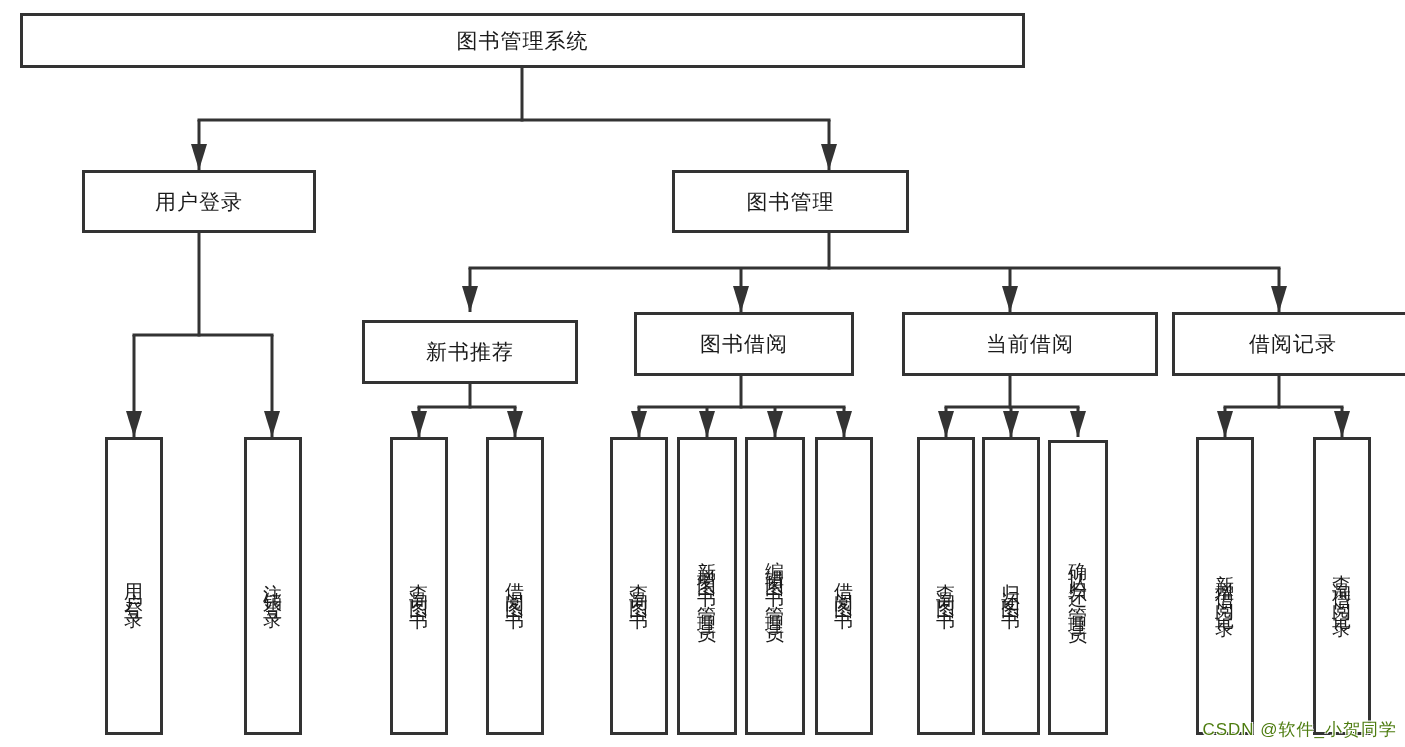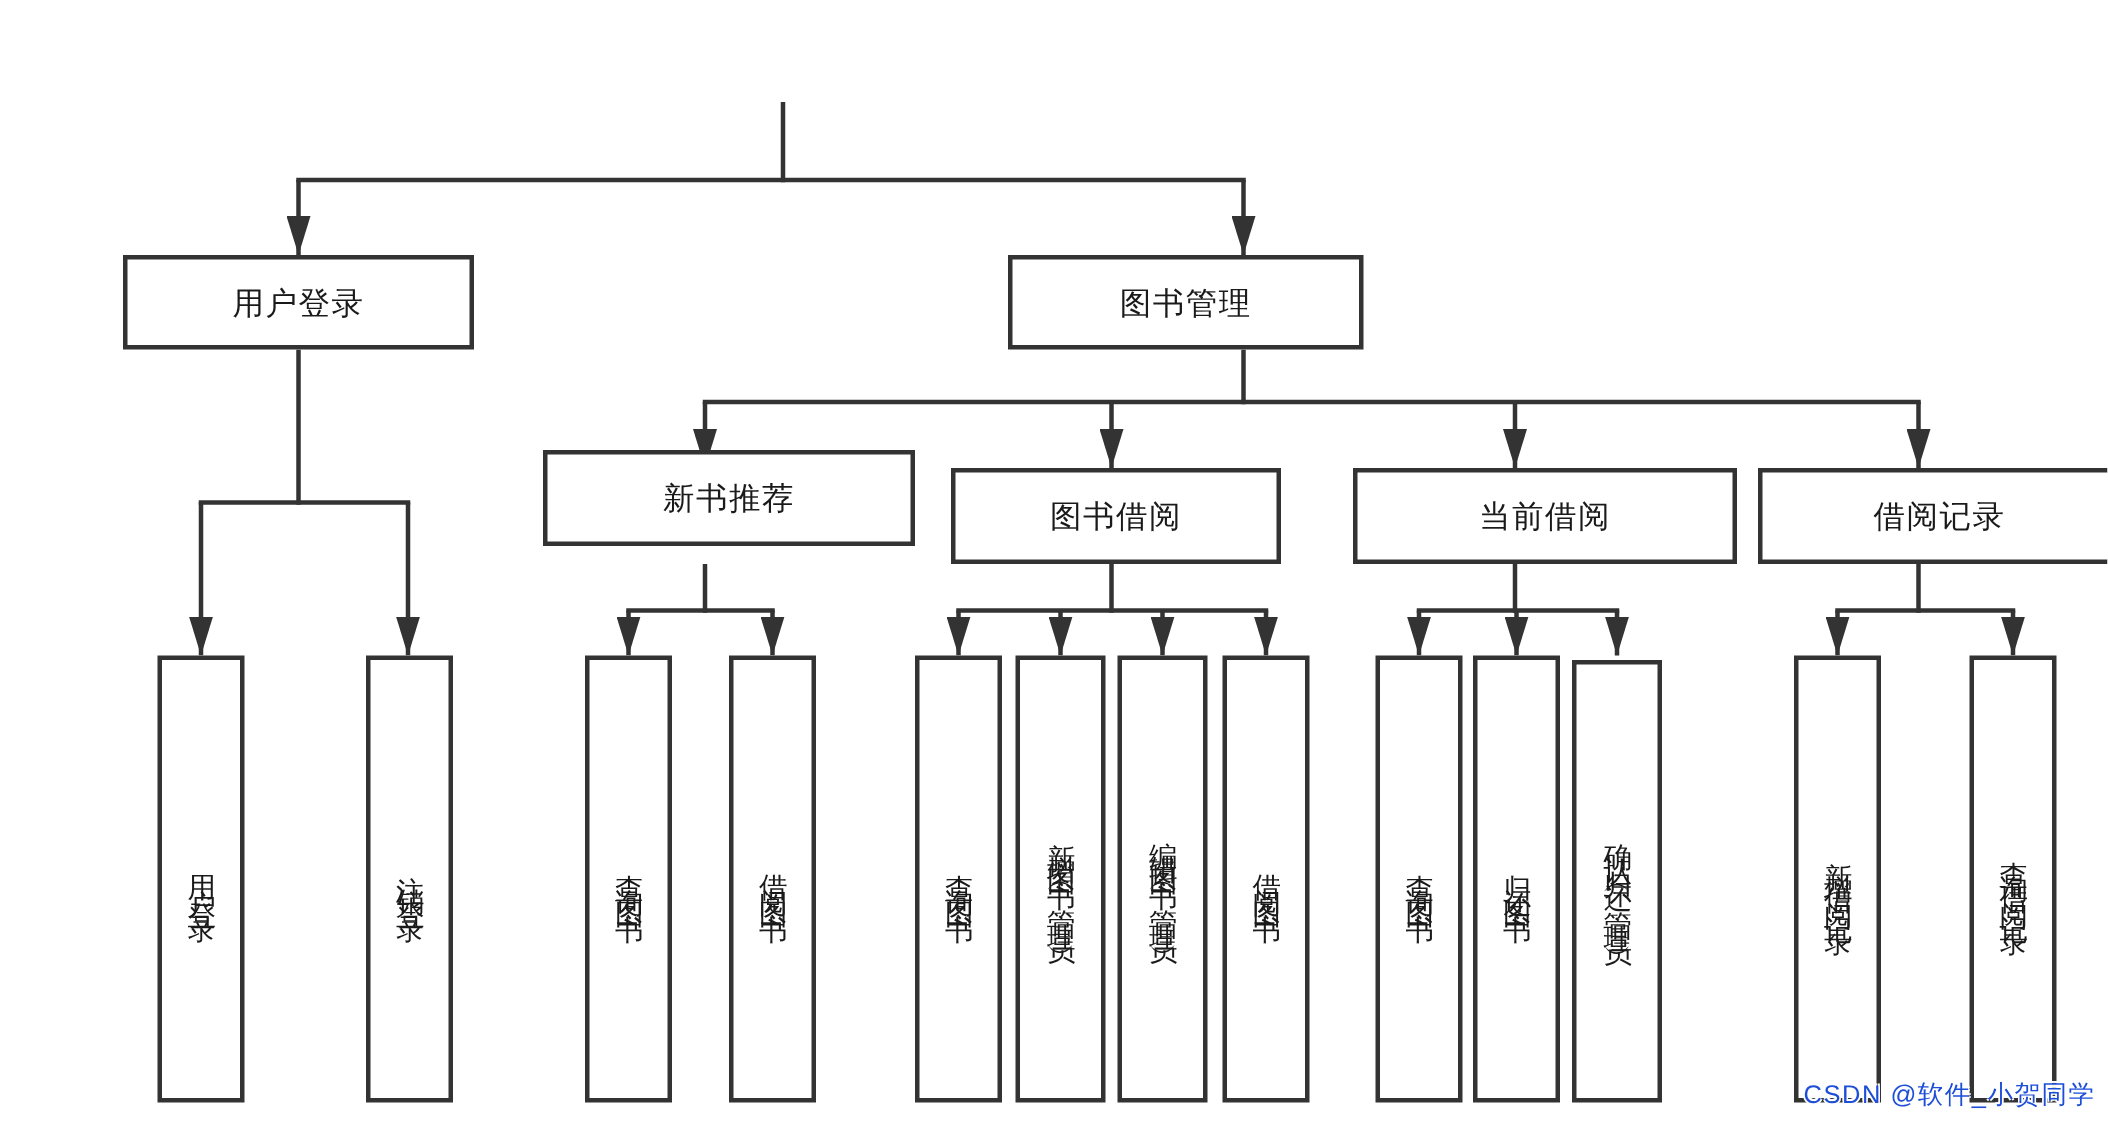--- a/index.html
+++ b/index.html
@@ -16,21 +16,21 @@
     color:#1a1a1a;
   }
   .hlabel { font-size:21px; letter-spacing:1px; white-space:nowrap; }
   .vtext {
     writing-mode:vertical-rl; text-orientation:mixed;
     font-size:19px; letter-spacing:9px; line-height:1;
     white-space:nowrap; color:#1a1a1a;
   }
   .watermark {
     position:absolute; right:8px; bottom:6px;
-    font-size:17px; color:#1d4ed8; letter-spacing:1px;
+    font-size:17px; color:#4d7c0f; letter-spacing:1px;
     text-shadow:1px 1px 0 #ffffff, -1px -1px 0 #ffffff, 1px -1px 0 #ffffff, -1px 1px 0 #ffffff;
     z-index:5; white-space:nowrap;
   }
 </style>
 </head>
 <body>
 
 <div class="stage">
 
   <svg class="lines" viewBox="0 0 1405 747" xmlns="http://www.w3.org/2000/svg">
@@ -76,29 +76,32 @@
       <line x1="1011" y1="407" x2="1011" y2="437" marker-end="url(#arrowDown)"></line>
       <line x1="1078" y1="407" x2="1078" y2="437" marker-end="url(#arrowDown)"></line>
 
       <line x1="1279" y1="376" x2="1279" y2="408.5"></line>
       <line x1="1223.5" y1="407" x2="1343.5" y2="407"></line>
       <line x1="1225" y1="407" x2="1225" y2="437" marker-end="url(#arrowDown)"></line>
       <line x1="1342" y1="407" x2="1342" y2="437" marker-end="url(#arrowDown)"></line>
     </g>
   </svg>
 
+  <div class="box" style="left:20px;top:13px;width:1005px;height:55px">
+    <span class="hlabel">图书管理系统</span>
+  </div>
 
   <div class="box" style="left:82px;top:170px;width:234px;height:63px">
     <span class="hlabel">用户登录</span>
   </div>
   <div class="box" style="left:672px;top:170px;width:237px;height:63px">
     <span class="hlabel">图书管理</span>
   </div>
 
-  <div class="box" style="left:362px;top:300px;width:248px;height:64px">
+  <div class="box" style="left:362px;top:320px;width:216px;height:64px">
     <span class="hlabel">新书推荐</span>
   </div>
   <div class="box" style="left:634px;top:312px;width:220px;height:64px">
     <span class="hlabel">图书借阅</span>
   </div>
   <div class="box" style="left:902px;top:312px;width:256px;height:64px">
     <span class="hlabel">当前借阅</span>
   </div>
   <div class="box" style="left:1172px;top:312px;width:242px;height:64px">
     <span class="hlabel">借阅记录</span>

